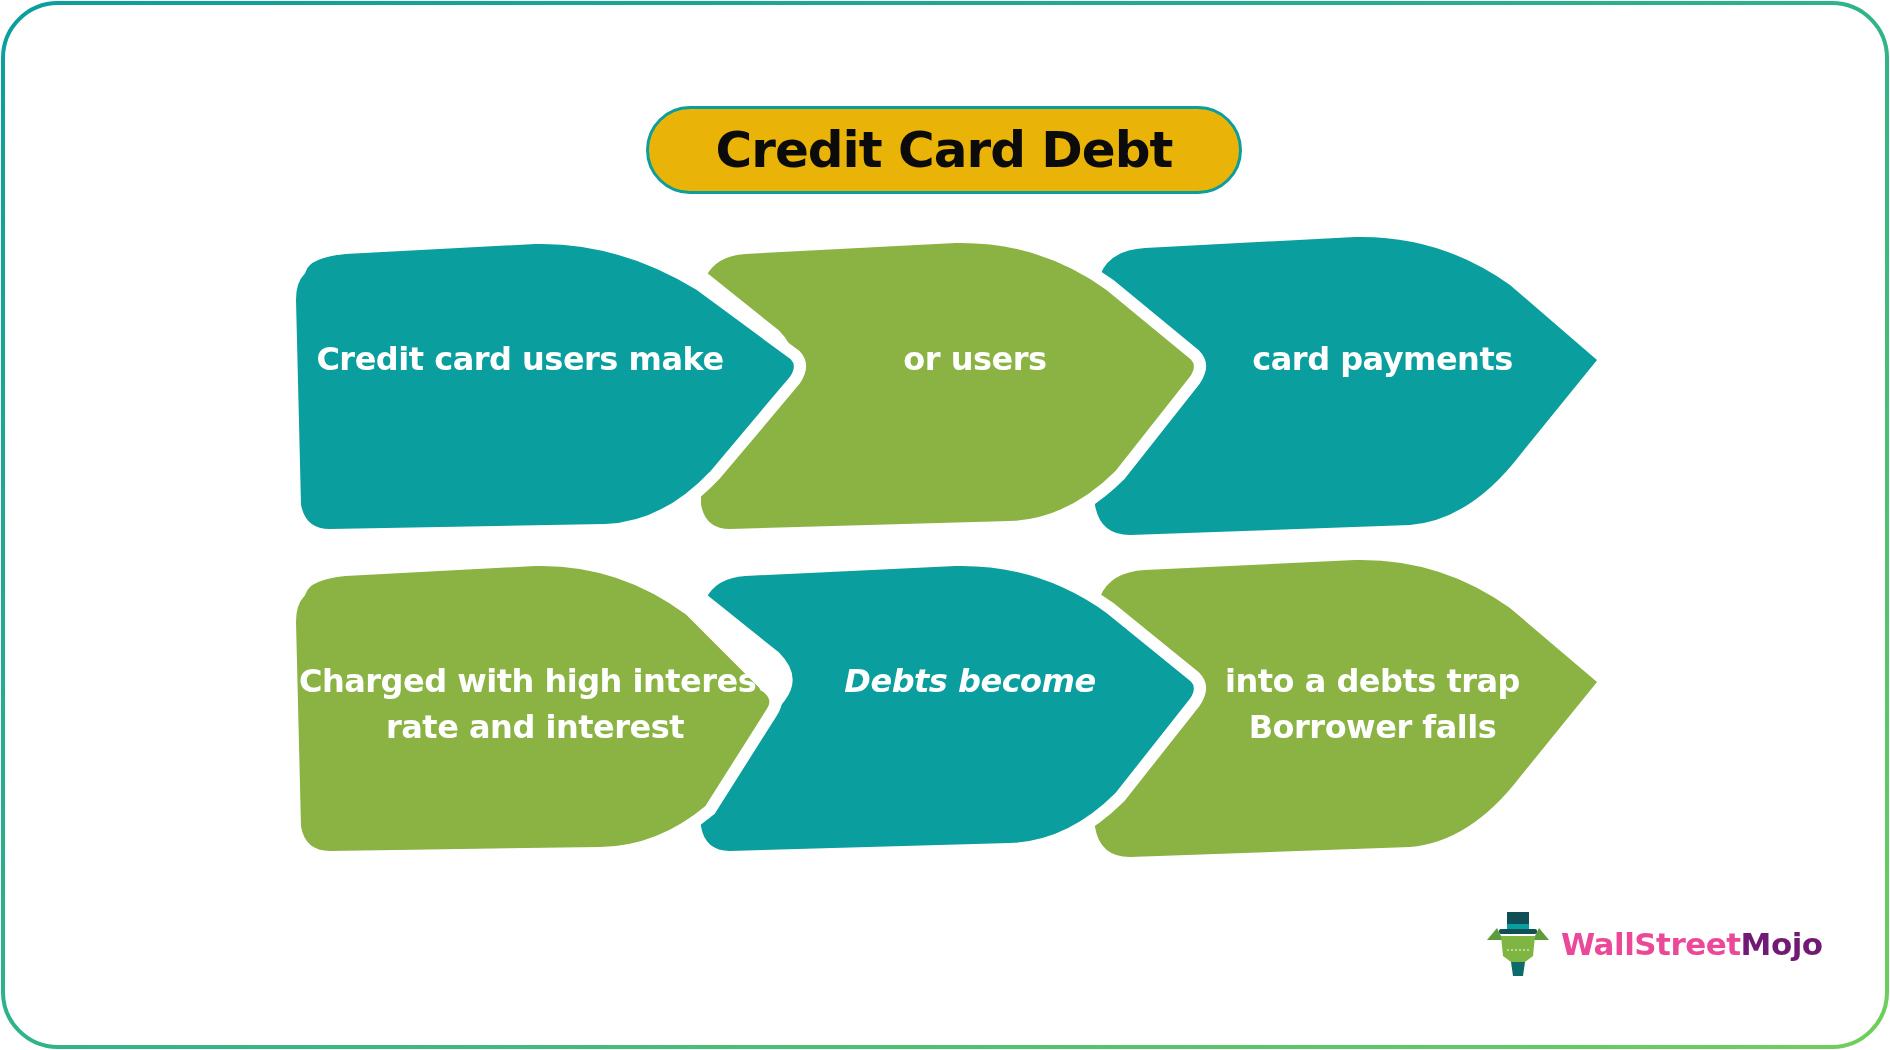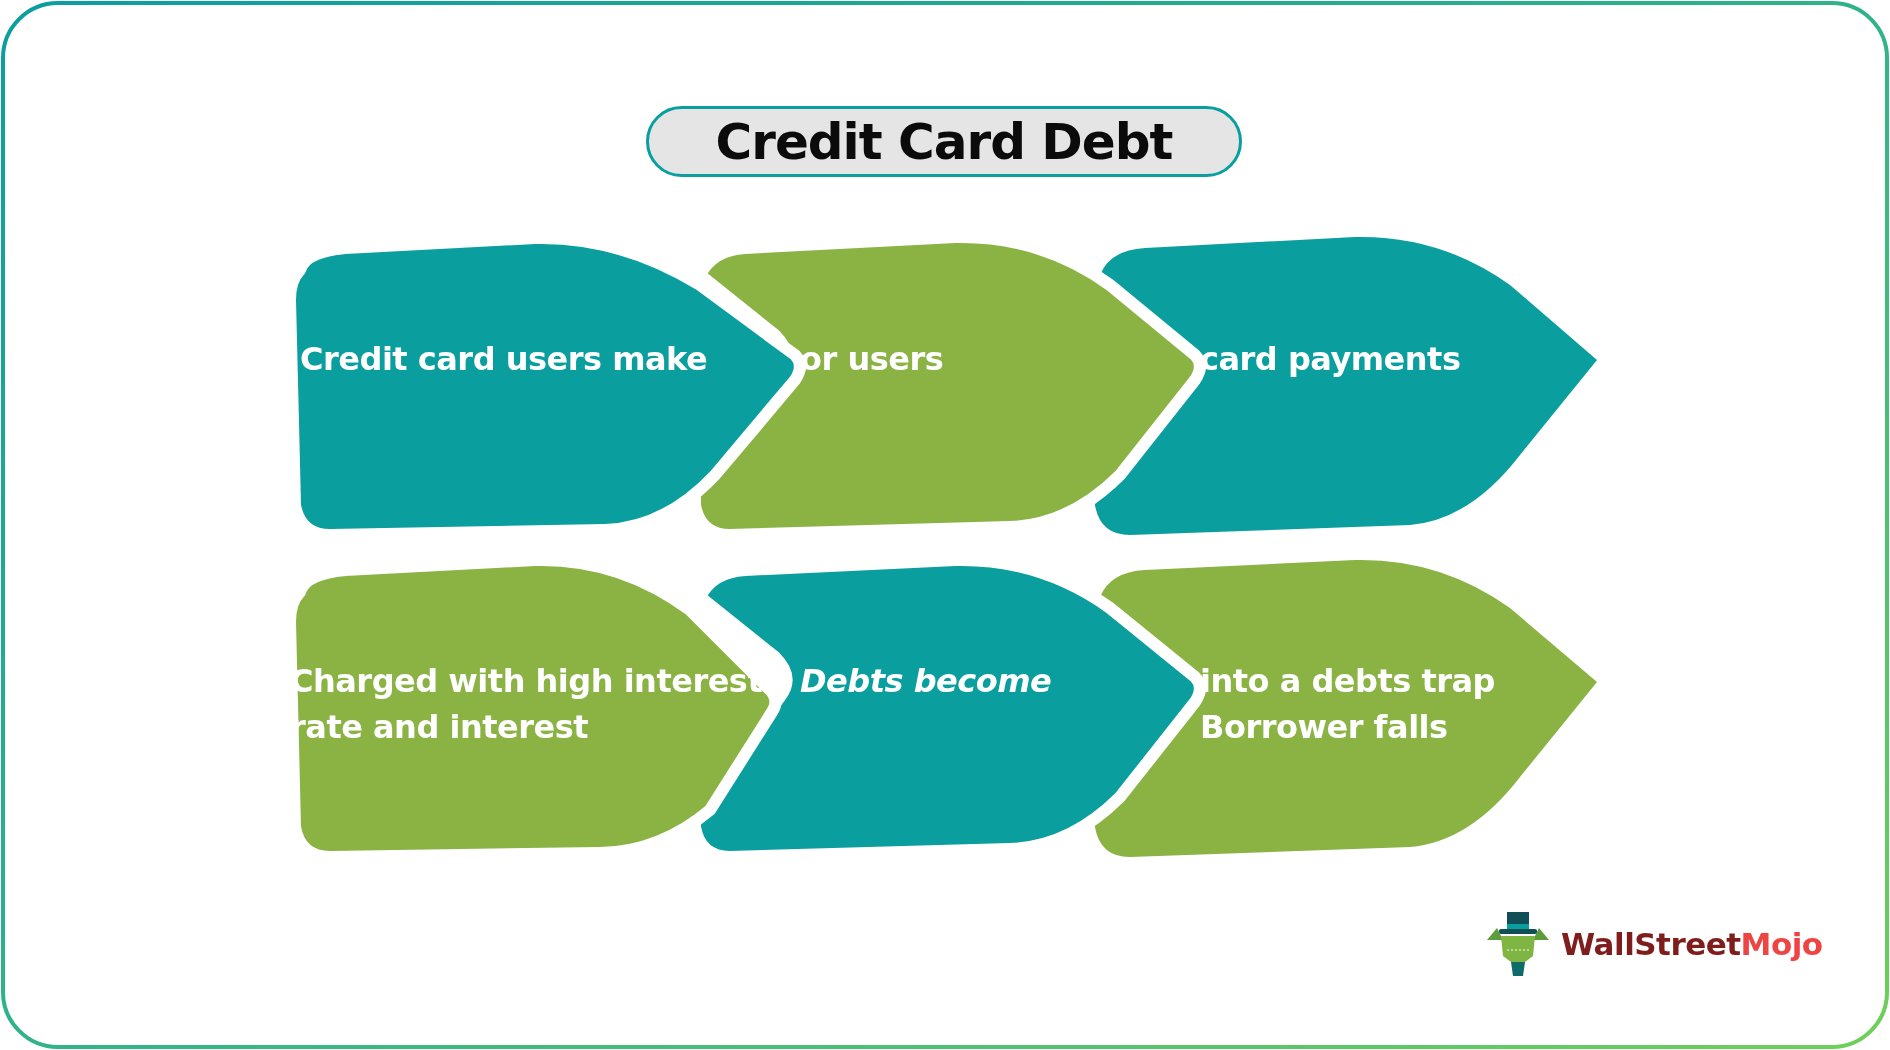--- a/index.html
+++ b/index.html
@@ -1,29 +1,29 @@
 <!DOCTYPE html>
 <html><head>
 <meta charset="utf-8">
 <style>
   html, body { margin: 0; padding: 0; }
   body { width: 1890px; height: 1050px; background: #ffffff; position: relative; overflow: hidden;
          font-family: "DejaVu Sans", sans-serif; }
   #frame { position: absolute; left: 0; top: 0; width: 1890px; height: 1050px; }
-  .title-pill { position: absolute; left: 646px; top: 106px; width: 596px; height: 71px;
+  .title-pill { position: absolute; left: 646px; top: 106px; width: 596px; height: 88px;
     border: 3px solid #0a9e9e; border-radius: 46px; box-sizing: border-box;
-    display: flex; align-items: center; justify-content: center; background: #e5e5e5; }
+    display: flex; align-items: center; justify-content: center; background: #eab308; }
   .title-pill span { font-family: "DejaVu Sans", sans-serif; font-weight: bold; font-size: 50px;
     color: #0b0b0b; letter-spacing: -1px; }
   .step-text { position: absolute; color: #ffffff; font-family: "DejaVu Sans", sans-serif;
-    font-weight: bold; font-size: 32px; line-height: 46px; letter-spacing: -0.5px; }
+    font-weight: bold; font-size: 32px; line-height: 46px; text-align: center; letter-spacing: -0.5px; }
   .logo { position: absolute; left: 1483px; top: 910px; height: 68px; display: flex; align-items: center; }
   .logo-text { font-family: "DejaVu Sans", sans-serif; font-weight: bold; font-size: 31px; margin-left: 8px; letter-spacing: -0.5px; }
-  .logo-text .a { color: #7f1d1d; }
-  .logo-text .b { color: #ef4444; }
+  .logo-text .a { color: #ec4899; }
+  .logo-text .b { color: #701a75; }
 </style>
 </head>
 <body>
 
 <svg id="frame" viewBox="0 0 1890 1050" xmlns="http://www.w3.org/2000/svg">
   <defs>
     <linearGradient id="fg" x1="0" y1="0" x2="1" y2="1">
       <stop offset="0" stop-color="#0a9e9e"></stop>
       <stop offset="0.5" stop-color="#2fb38a"></stop>
       <stop offset="1" stop-color="#6fcf5a"></stop>

